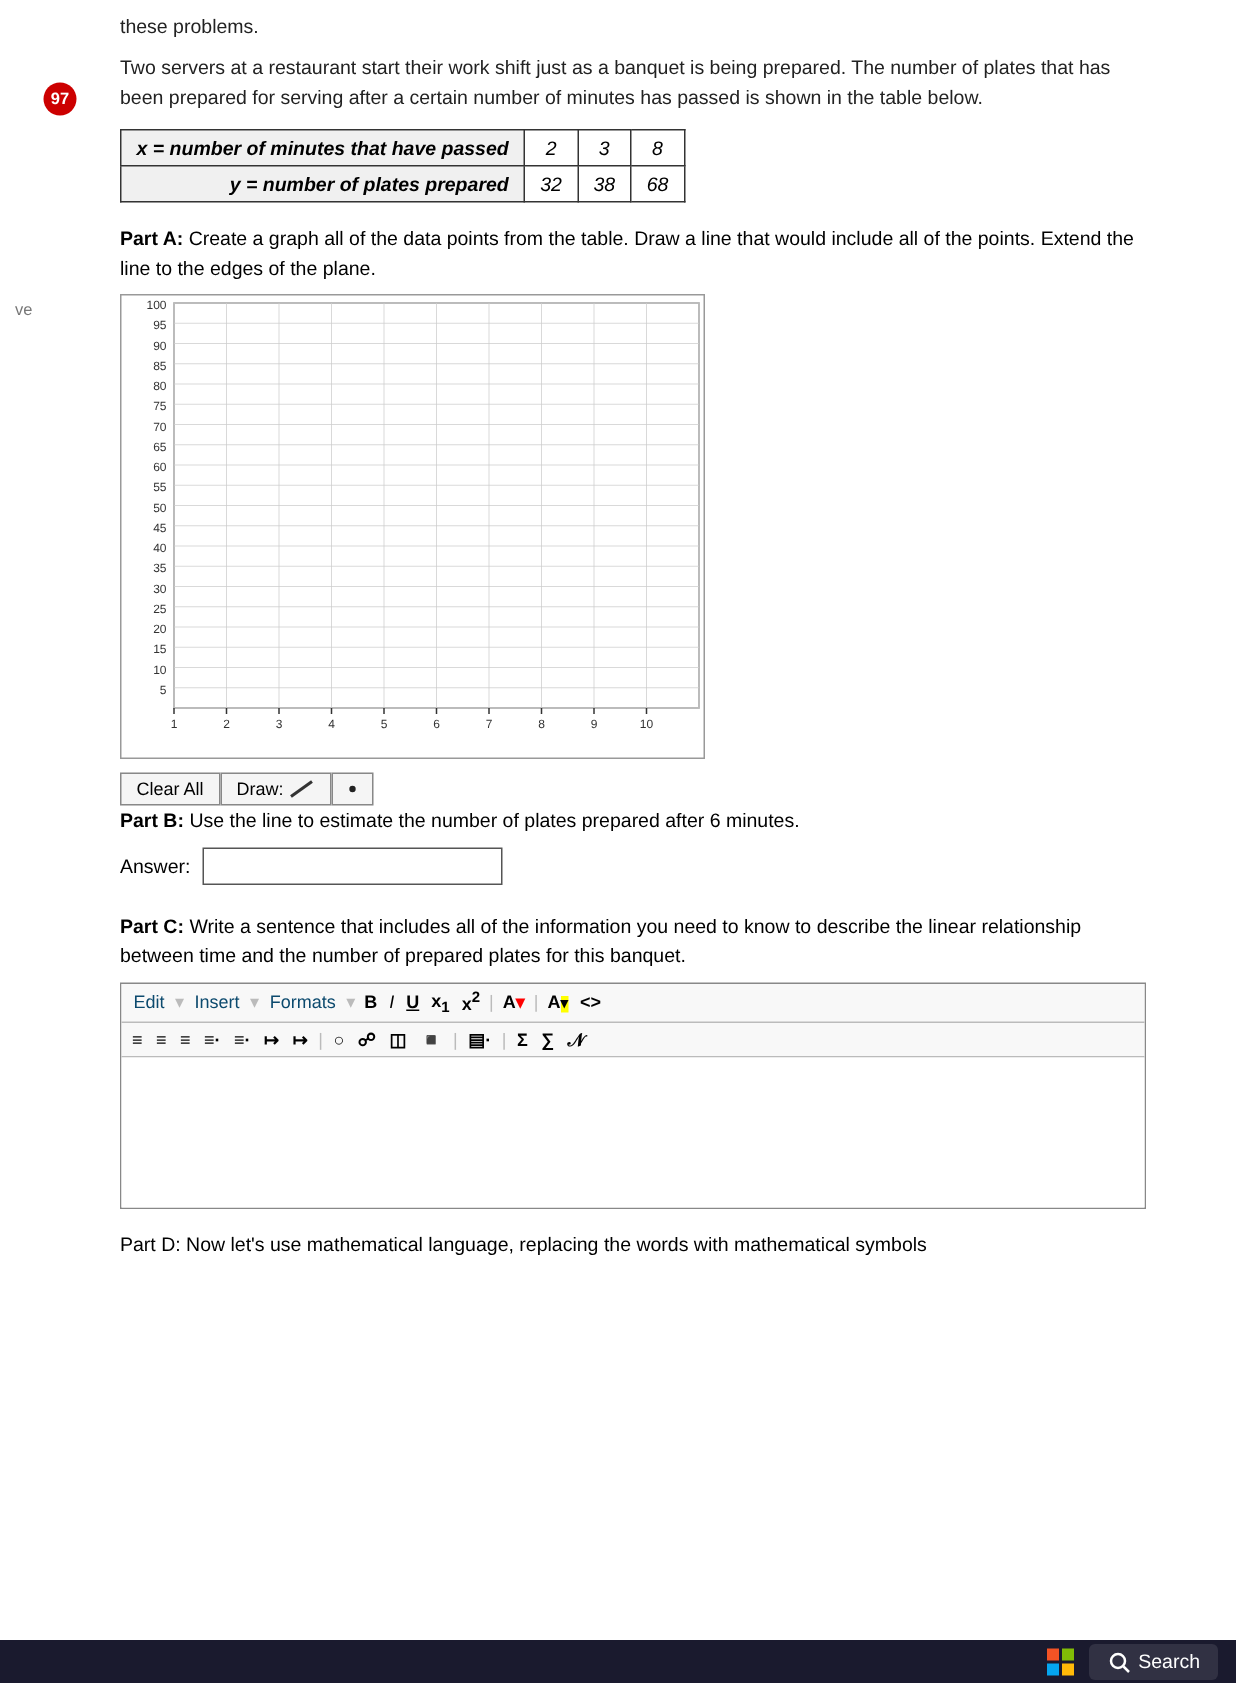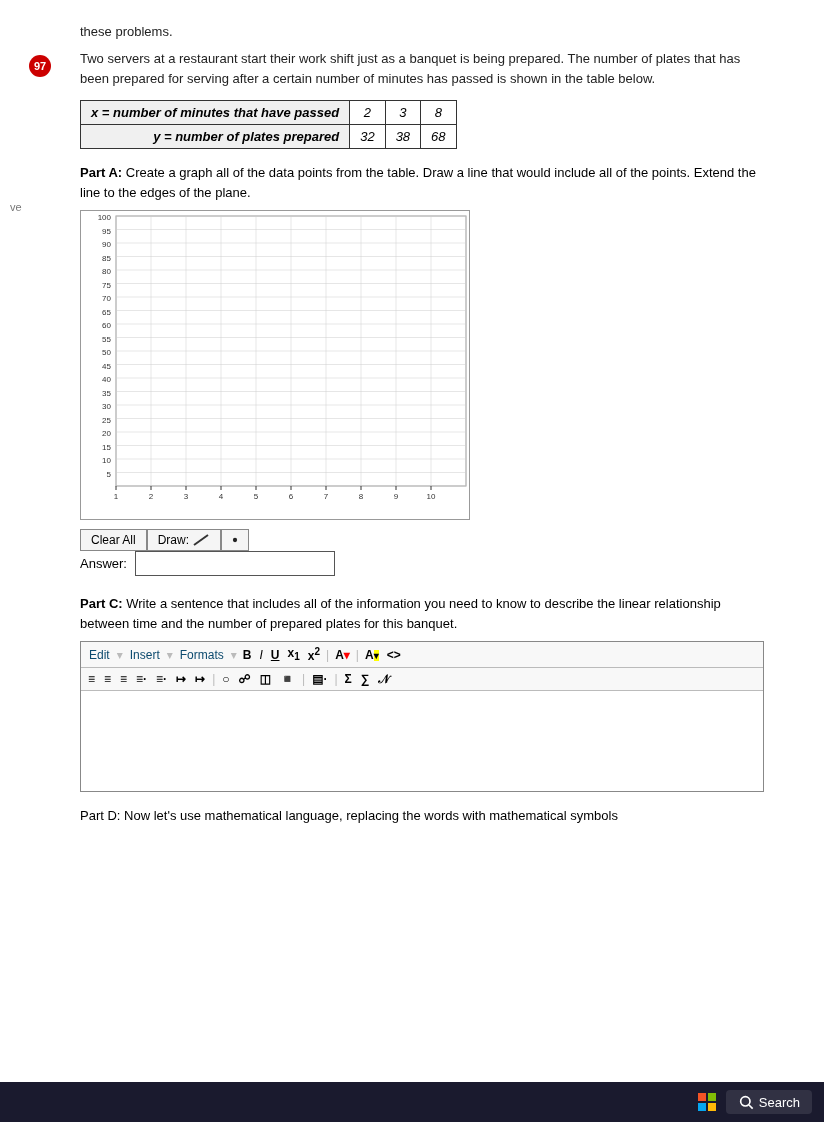--- a/index.html
+++ b/index.html
@@ -15,21 +15,20 @@
     }
 
     .main-container {
       padding: 10px 60px 10px 80px;
     }
 
     .top-text {
       font-size: 13px;
       margin-bottom: 10px;
       color: #222;
-      margin-top: 14px;
     }
 
     .intro-paragraph {
       font-size: 13px;
       margin-bottom: 12px;
       line-height: 1.5;
       color: #222;
     }
 
     .problem-number {
@@ -185,21 +184,21 @@
       font-size: 13px;
       margin-top: 6px;
     }
 
     
     .taskbar {
       position: fixed;
       bottom: 0;
       left: 0;
       width: 824px;
-      height: 40px;
+      height: 29px;
       background: #1a1a2e;
       display: flex;
       align-items: center;
       justify-content: flex-end;
       padding: 0 12px;
       gap: 10px;
     }
 
     .taskbar-windows-btn {
       display: flex;
@@ -394,20 +393,24 @@
         </svg>
       </button>
       <button class="graph-btn draw-dot-btn">
         <svg width="14" height="14" viewBox="0 0 14 14">
           <circle cx="7" cy="7" r="5" fill="#222"></circle>
         </svg>
       </button>
     </div>
   </div>
 
+  <p class="part-label" style="margin-bottom:8px;">
+    <strong>Part B:</strong>
+    <span>Use the line to estimate the number of plates prepared after 6 minutes.</span>
+  </p>
 
   <div class="answer-section">
     <span class="answer-label">Answer:</span>
     <input type="text" class="answer-input" style="">
   </div>
 
   <p class="part-label" style="margin-bottom:8px;">
     <strong>Part C:</strong>
     <span>Write a sentence that includes all of the information you need to know to describe the linear relationship between time and the number of prepared plates for this banquet.</span>
   </p>

